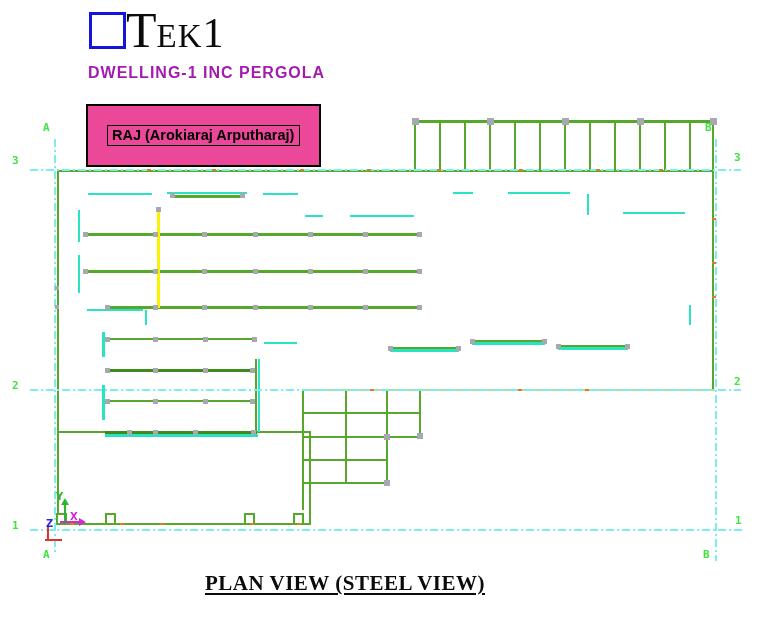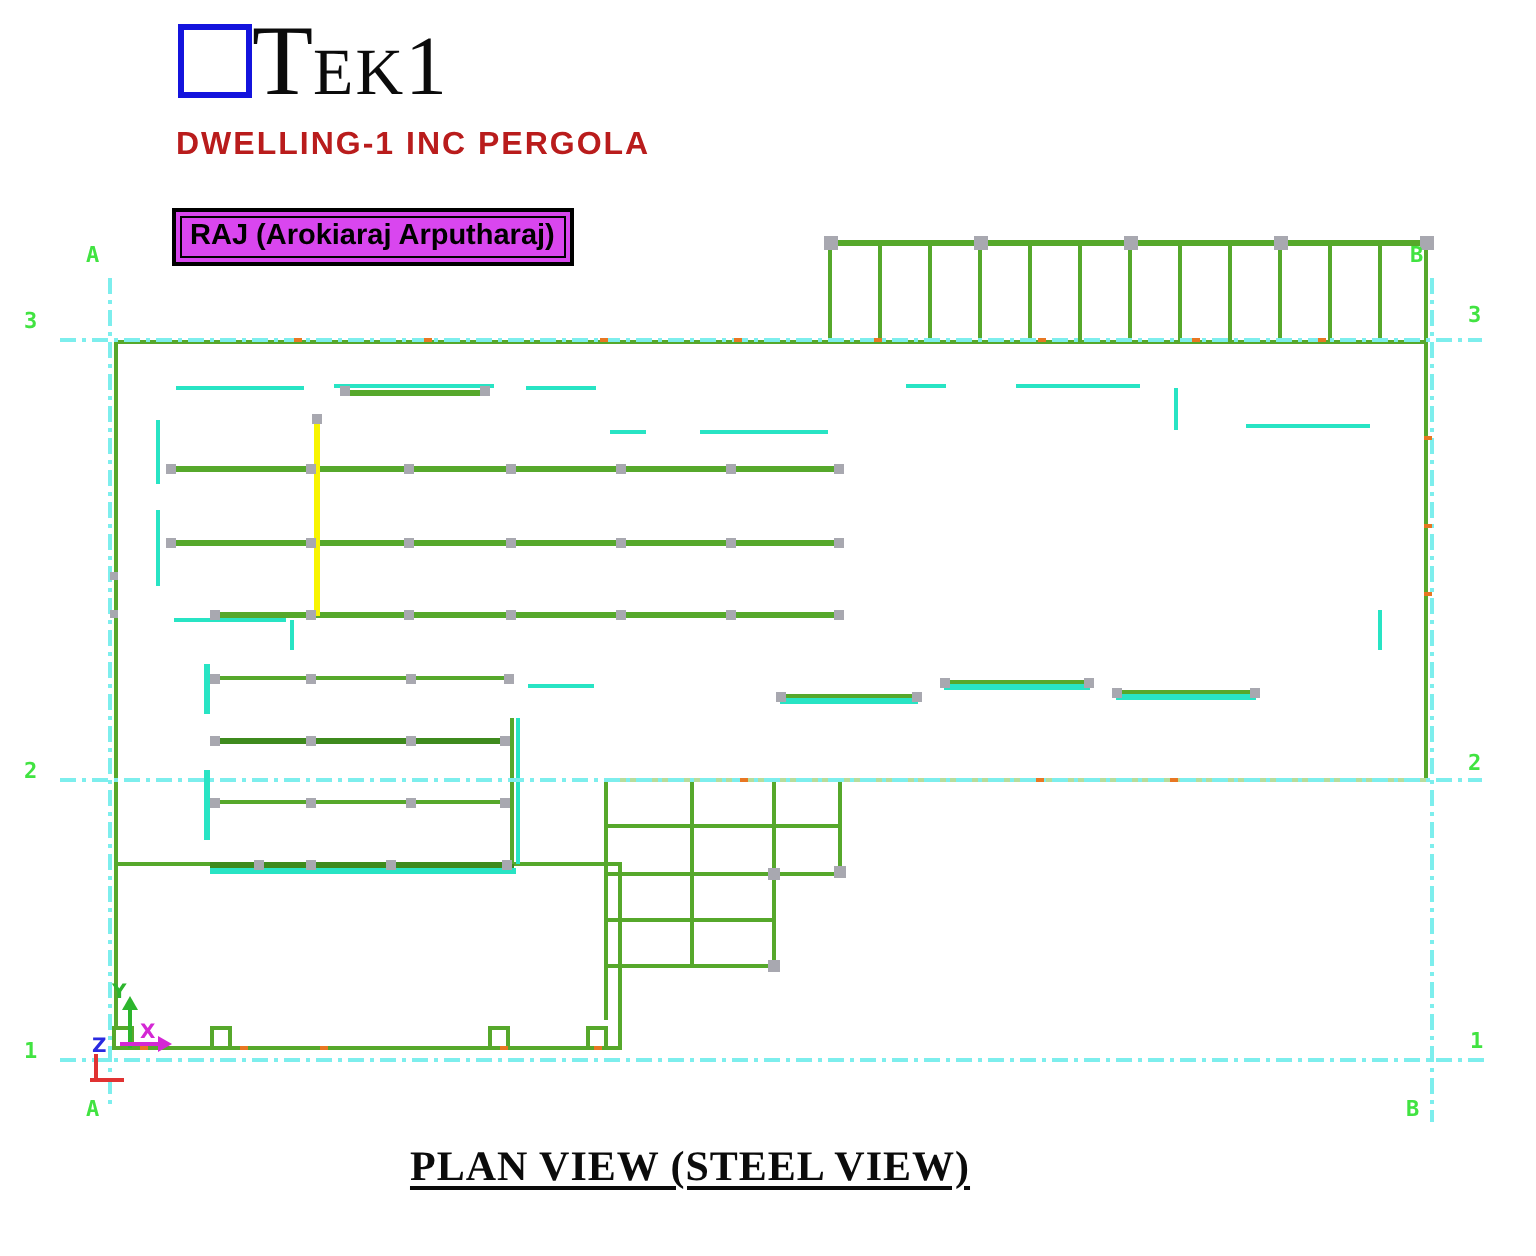--- a/index.html
+++ b/index.html
@@ -5,22 +5,22 @@
   html,body{margin:0;padding:0;background:#fff;}
   .page{position:relative;width:768px;height:628px;background:#fff;overflow:hidden;
         font-family:"Liberation Sans",sans-serif;}
 
   
   .logo-box{position:absolute;left:89px;top:12px;width:31px;height:31px;border:3px solid #1414dd;background:#fff;}
   .logo-text{position:absolute;left:126px;top:4px;font-family:"Liberation Serif",serif;color:#0b0b0b;line-height:52px;white-space:nowrap;}
   .lt1{font-size:50px;}
   .lt2{font-size:33px;letter-spacing:1px;}
   .lt3{font-size:42px;}
-  .subtitle{position:absolute;left:88px;top:64px;font-size:16px;font-weight:bold;color:#b91c1c;letter-spacing:1px;}
-  .author-box{position:absolute;left:86px;top:104px;border:2px solid #000;padding:2px;background:#d946ef;}
+  .subtitle{position:absolute;left:88px;top:64px;font-size:16px;font-weight:bold;color:#a21caf;letter-spacing:1px;}
+  .author-box{position:absolute;left:86px;top:104px;border:2px solid #000;padding:19px;background:#ec4899;}
   .author-inner{display:block;border:1px solid #000;padding:1px 5px 2px 4px;font-size:14.5px;font-weight:bold;color:#000;white-space:nowrap;}
 
   
   .seg{position:absolute;}
   .gridline-h{position:absolute;height:2px;
      background:repeating-linear-gradient(90deg,#7deeed 0 8px,rgba(0,0,0,0) 8px 11px,#7deeed 11px 13px,rgba(0,0,0,0) 13px 16px);}
   .gridline-v{position:absolute;width:2px;
      background:repeating-linear-gradient(180deg,#7deeed 0 8px,rgba(0,0,0,0) 8px 11px,#7deeed 11px 13px,rgba(0,0,0,0) 13px 16px);}
   .grid-label{position:absolute;font:bold 11px "DejaVu Sans Mono",monospace;color:#41e341;}
   .node{position:absolute;background:#a8a8b0;}

